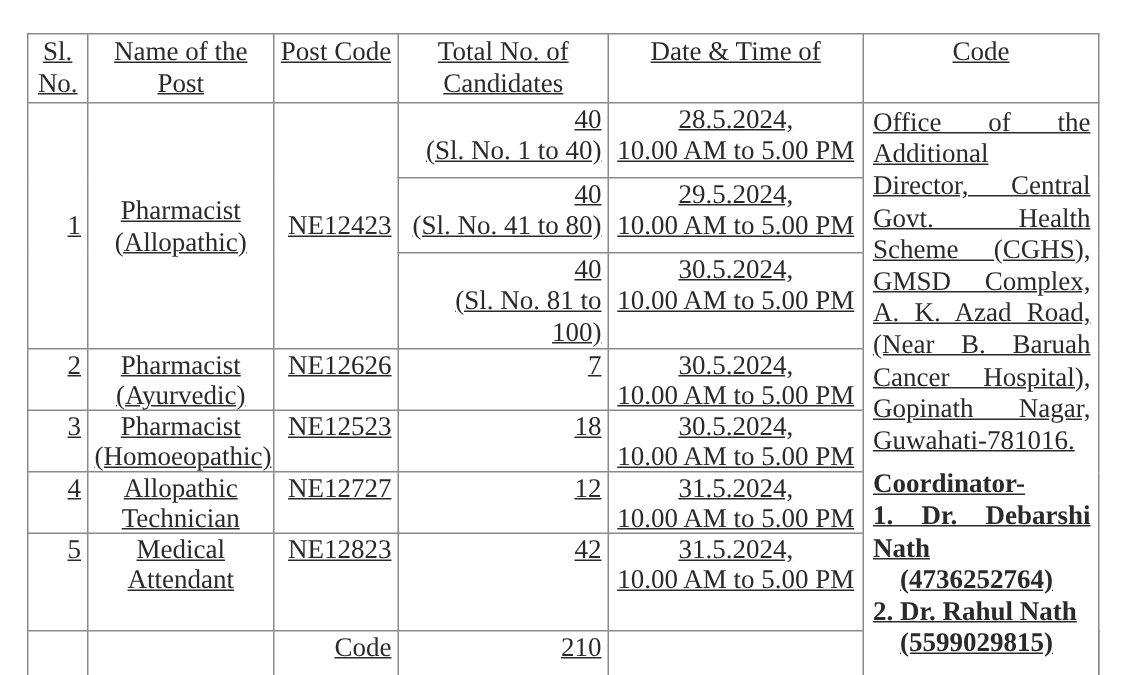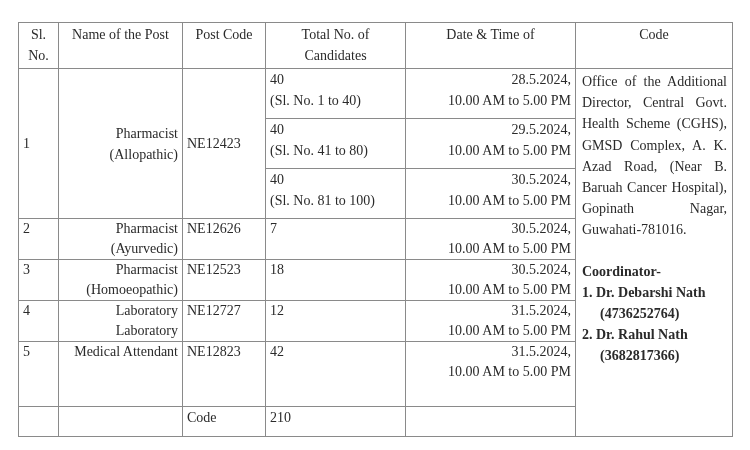--- a/index.html
+++ b/index.html
@@ -1,30 +1,30 @@
 <!DOCTYPE html>
 <html><head>
 <meta charset="utf-8">
 <style>
   html, body { margin:0; padding:0; background:#ffffff; }
   body { width:750px; height:450px; position:relative; overflow:hidden;
          font-family:"Liberation Serif", "DejaVu Serif", serif; color:#2a2a2a; }
   table.sched { position:absolute; left:18px; top:22px; border-collapse:collapse;
-         table-layout:fixed; width:714px; font-size:14px; line-height:21px; }
+         table-layout:fixed; width:714px; font-size:18px; line-height:21px;text-decoration:underline; }
   table.sched td, table.sched th { border:1px solid #8a8a8a; padding:0 4px; vertical-align:top; font-weight:normal; }
   th { text-align:center; height:44px; padding-top:1px !important; }
-  .c { text-align:left; }
-  .l { text-align:right; }
+  .c { text-align:right; }
+  .l { text-align:center; }
   .mid { vertical-align:middle !important; }
   .sub td { height:49px; }
   .r2 td { height:39px; }
   .tot td { height:29px; }
   .venue { text-align:justify; padding:2px 5px 0 6px !important; line-height:21.2px; }
   .venue .addr { display:block; }
-  .coord-title { font-weight:bold; display:block; margin-top:20px; }
+  .coord-title { font-weight:bold; display:block; margin-top:8px; }
   .coord { font-weight:bold; display:block; }
   .coord .phone { display:block; padding-left:18px; }
   .lh { line-height:20px; }
 </style>
 </head>
 <body>
 
 <table class="sched">
   <colgroup>
     <col style="width:40px">
@@ -58,21 +58,21 @@
     </td>
     <td class="venue" rowspan="8">
       <span class="addr">Office of the Additional Director, Central Govt. Health Scheme (CGHS), GMSD Complex, A. K. Azad Road, (Near B. Baruah Cancer Hospital), Gopinath Nagar, Guwahati-781016.</span>
       <span class="coord-title">Coordinator-</span>
       <span class="coord">
         <span>1. Dr. Debarshi Nath</span>
         <span class="phone">(4736252764)</span>
       </span>
       <span class="coord">
         <span>2. Dr. Rahul Nath</span>
-        <span class="phone">(3682817366)</span>
+        <span class="phone">(5599029815)</span>
       </span>
     </td>
   </tr>
   <tr class="sub">
     <td class="c">
       <div>40</div>
       <div>(Sl. No. 41 to 80)</div>
     </td>
     <td class="l">
       <div>29.5.2024,</div>
@@ -105,21 +105,21 @@
     <td class="l">Pharmacist (Homoeopathic)</td>
     <td class="c">NE12523</td>
     <td class="c">18</td>
     <td class="l">
       <div>30.5.2024,</div>
       <div>10.00 AM to 5.00 PM</div>
     </td>
   </tr>
   <tr class="r2 lh">
     <td class="c">4</td>
-    <td class="l">Laboratory Laboratory</td>
+    <td class="l">Allopathic Technician</td>
     <td class="c">NE12727</td>
     <td class="c">12</td>
     <td class="l">
       <div>31.5.2024,</div>
       <div>10.00 AM to 5.00 PM</div>
     </td>
   </tr>
   <tr class="lh" style="height:65px">
     <td class="c">5</td>
     <td class="l">Medical Attendant</td>

